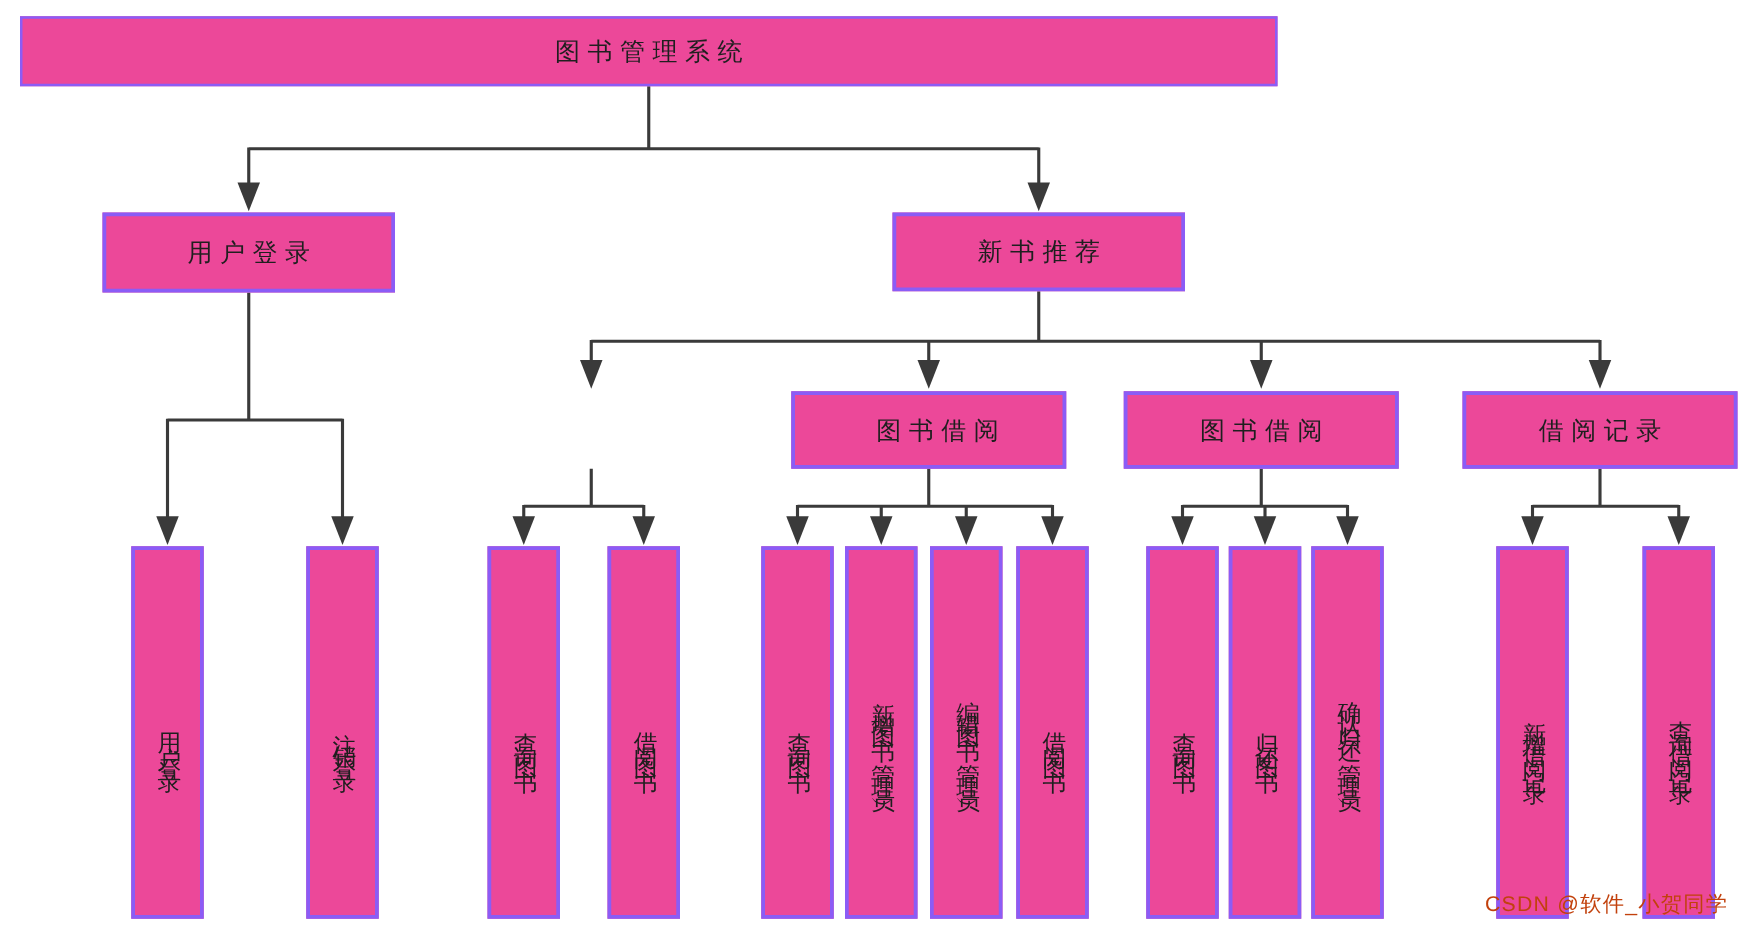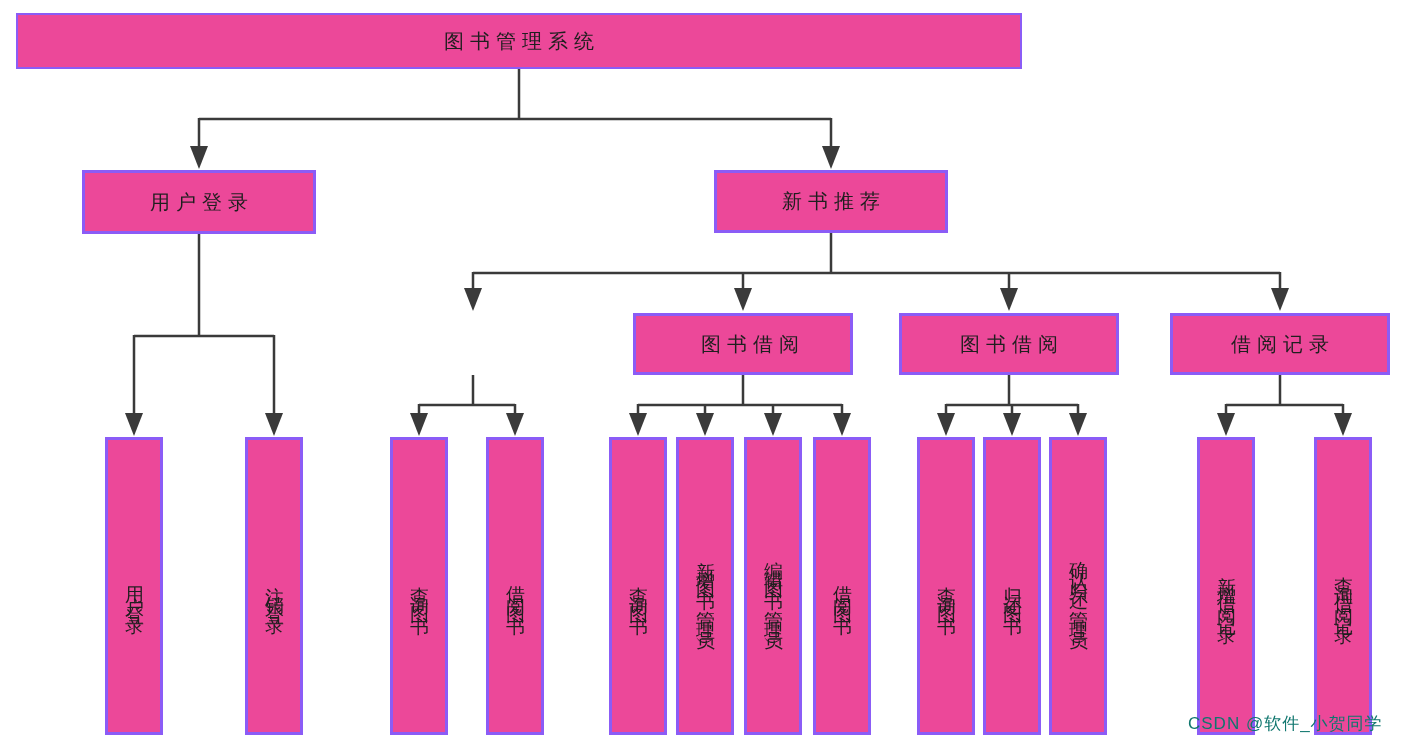--- a/index.html
+++ b/index.html
@@ -46,21 +46,21 @@
     white-space: nowrap;
     color: #1f1f1f;
     padding-top: 10px; 
   }
   .watermark {
     position: absolute;
     left: 1188px;
     top: 712px;
     font-size: 17px;
     letter-spacing: 1px;
-    color: #0f766e;
+    color: #c2410c;
     white-space: nowrap;
   }
 </style>
 </head>
 <body>
 
 <div id="stage">
 
   <svg id="connectors" viewBox="0 0 1405 747" xmlns="http://www.w3.org/2000/svg">
     <g stroke="#3a3a3a" stroke-width="2.5" fill="none">

